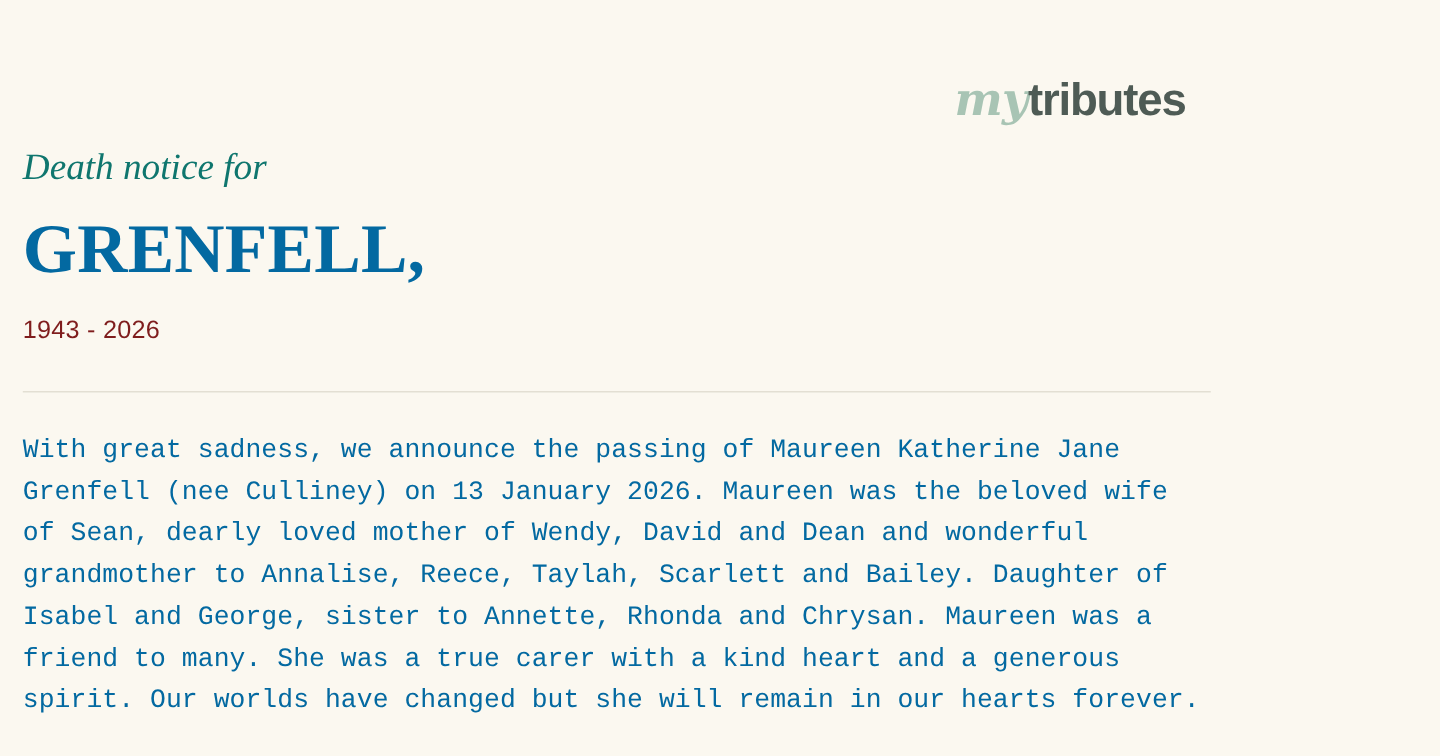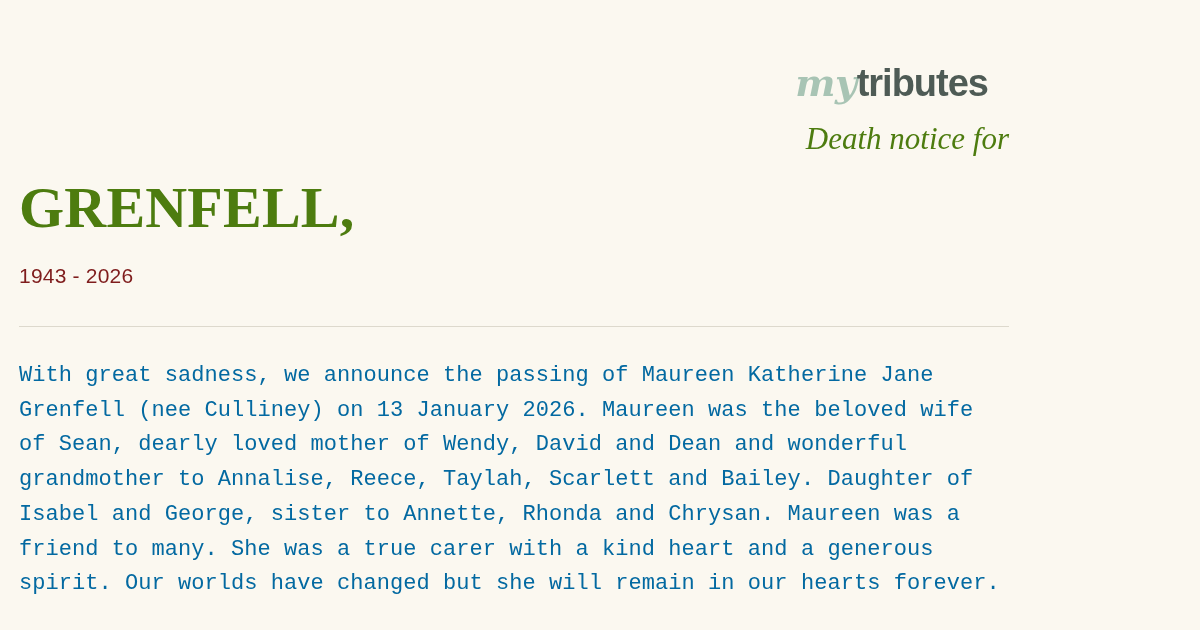--- a/index.html
+++ b/index.html
@@ -42,32 +42,31 @@
     color: #4e5b55;
     font-weight: 700;
     font-family: "Liberation Sans", sans-serif;
     letter-spacing: -1px;
   }
   .eyebrow {
     font-family: "Liberation Serif", serif;
     font-style: italic;
     font-size: 31px;
     line-height: 1.1;
-    color: #4d7c0f;
+    color: #0f766e;
     margin: 0;
     padding-top: 92px;
-    text-align: right;
   }
   .name {
     font-family: "Liberation Serif", serif;
     font-weight: 700;
     font-size: 58px;
     line-height: 1.17;
     margin: 18px 0 0 0;
-    color: #4d7c0f;
+    color: #0369a1;
     letter-spacing: 0.2px;
   }
   .name .line {
     display: block;
   }
   .dates {
     font-family: "Liberation Sans", sans-serif;
     font-size: 21px;
     color: #7f1d1d;
     margin-top: 22px;

